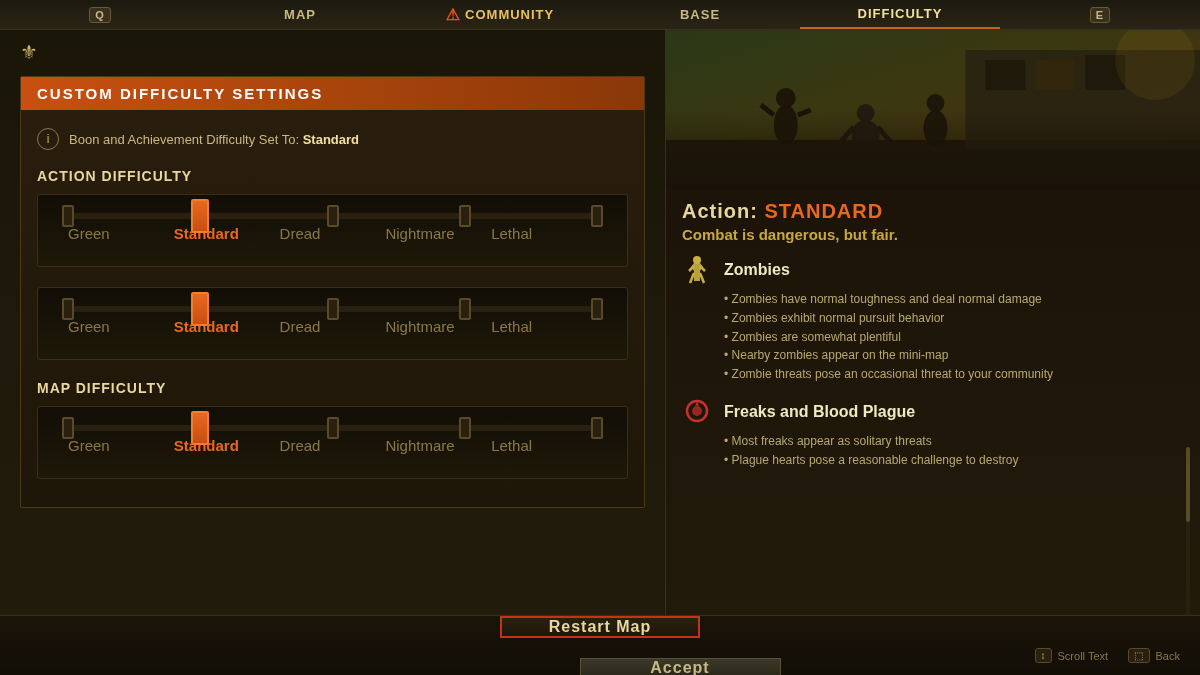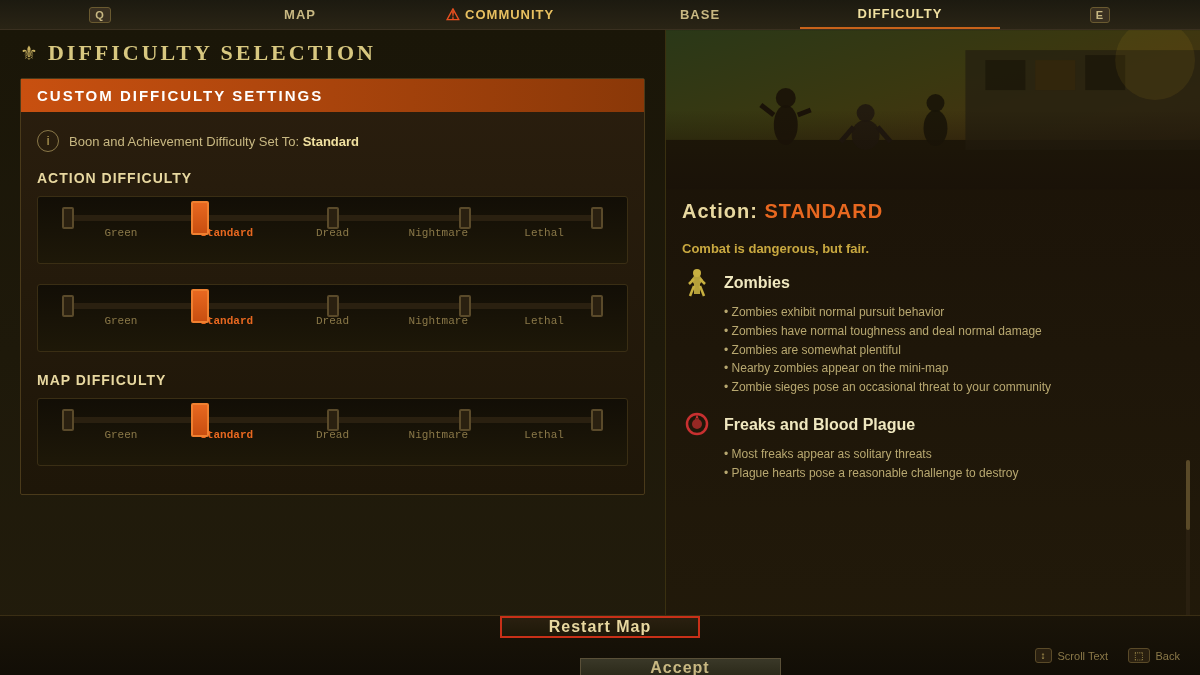--- a/index.html
+++ b/index.html
@@ -185,25 +185,24 @@
       border-radius: 2px;
       transform: translateX(-50%);
     }
     .slider-labels {
       display: flex;
       justify-content: space-between;
       margin-top: 6px;
       padding: 0 10px;
     }
     .slider-label-item {
-      font-size: 11px;
+      font-size: 15px;
       color: #8a7848;
-      text-align: center;
+      text-align: left;
       flex: 1;
-      font-family: Liberation Mono, monospace;
     }
     .slider-label-item.active {
       color: #e86820;
       font-weight: bold;
     }
 
     
     .right-panel {
       flex: 1;
       background: linear-gradient(180deg, #1a1208 0%, #221a0a 100%);
@@ -230,23 +229,23 @@
       font-size: 20px;
       font-weight: bold;
       color: #e8d8a0;
       letter-spacing: 1px;
     }
     .action-subtitle-orange {
       color: #e86820;
       font-weight: bold;
     }
     .action-desc {
-      font-size: 13px;
+      font-size: 15px;
       color: #c8a840;
-      margin-top: 18px;
+      margin-top: 3px;
       font-weight: bold;
     }
 
     .right-scrollable {
       flex: 1;
       overflow: hidden;
       padding: 8px 16px 8px;
     }
 
     .category-block {
@@ -393,21 +392,20 @@
   <div class="nav-item">
     <span class="nav-key">E</span>
   </div>
 </div>
 
 <div class="main-content">
 
   <div class="left-panel">
     <div class="page-title">
       <span class="title-icon">⚜</span>
-      <span class="page-title-text">DIFFICULTY SELECTION</span>
     </div>
 
     <div class="settings-box">
       <div class="settings-header">CUSTOM DIFFICULTY SETTINGS</div>
 
       <div class="info-row">
         <div class="info-icon">i</div>
         <span>
           <span>Boon and Achievement Difficulty Set To:</span>
           <span class="info-text-bold">Standard</span>
@@ -543,25 +541,25 @@
               <circle cx="13" cy="5" r="4" fill="#c8b040"></circle>
               <line x1="10" y1="18" x2="6" y2="28" stroke="#c8b040" stroke-width="2.5"></line>
               <line x1="16" y1="18" x2="20" y2="28" stroke="#c8b040" stroke-width="2.5"></line>
               <line x1="10" y1="11" x2="5" y2="16" stroke="#c8b040" stroke-width="2.5"></line>
               <line x1="16" y1="11" x2="21" y2="16" stroke="#c8b040" stroke-width="2.5"></line>
             </svg>
           </div>
           <span class="category-title">Zombies</span>
         </div>
         <div class="category-bullets">
+          <div class="bullet-item">Zombies have normal toughness and deal normal damage</div>
           <div class="bullet-item">Zombies exhibit normal pursuit behavior</div>
-          <div class="bullet-item">Zombies have normal toughness and deal normal damage</div>
           <div class="bullet-item">Zombies are somewhat plentiful</div>
           <div class="bullet-item">Nearby zombies appear on the mini-map</div>
-          <div class="bullet-item">Zombie sieges pose an occasional threat to your community</div>
+          <div class="bullet-item">Zombie threats pose an occasional threat to your community</div>
         </div>
       </div>
 
       <div class="category-block">
         <div class="category-header">
           <div class="category-icon">
             <svg width="26" height="30" viewBox="0 0 26 30" xmlns="http://www.w3.org/2000/svg">
               <circle cx="13" cy="14" r="10" fill="none" stroke="#c83030" stroke-width="2.5"></circle>
               <circle cx="13" cy="14" r="5" fill="#c83030" opacity="0.7"></circle>
               <path d="M13 4 L15 10 L13 8 L11 10 Z" fill="#c83030"></path>

